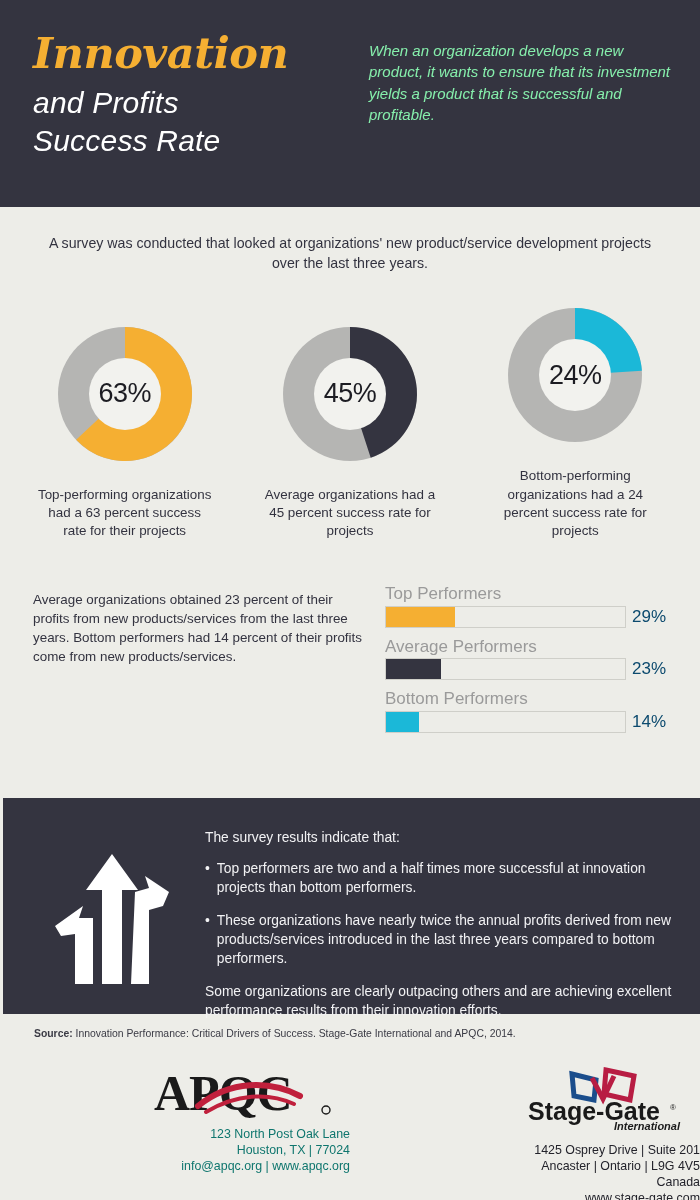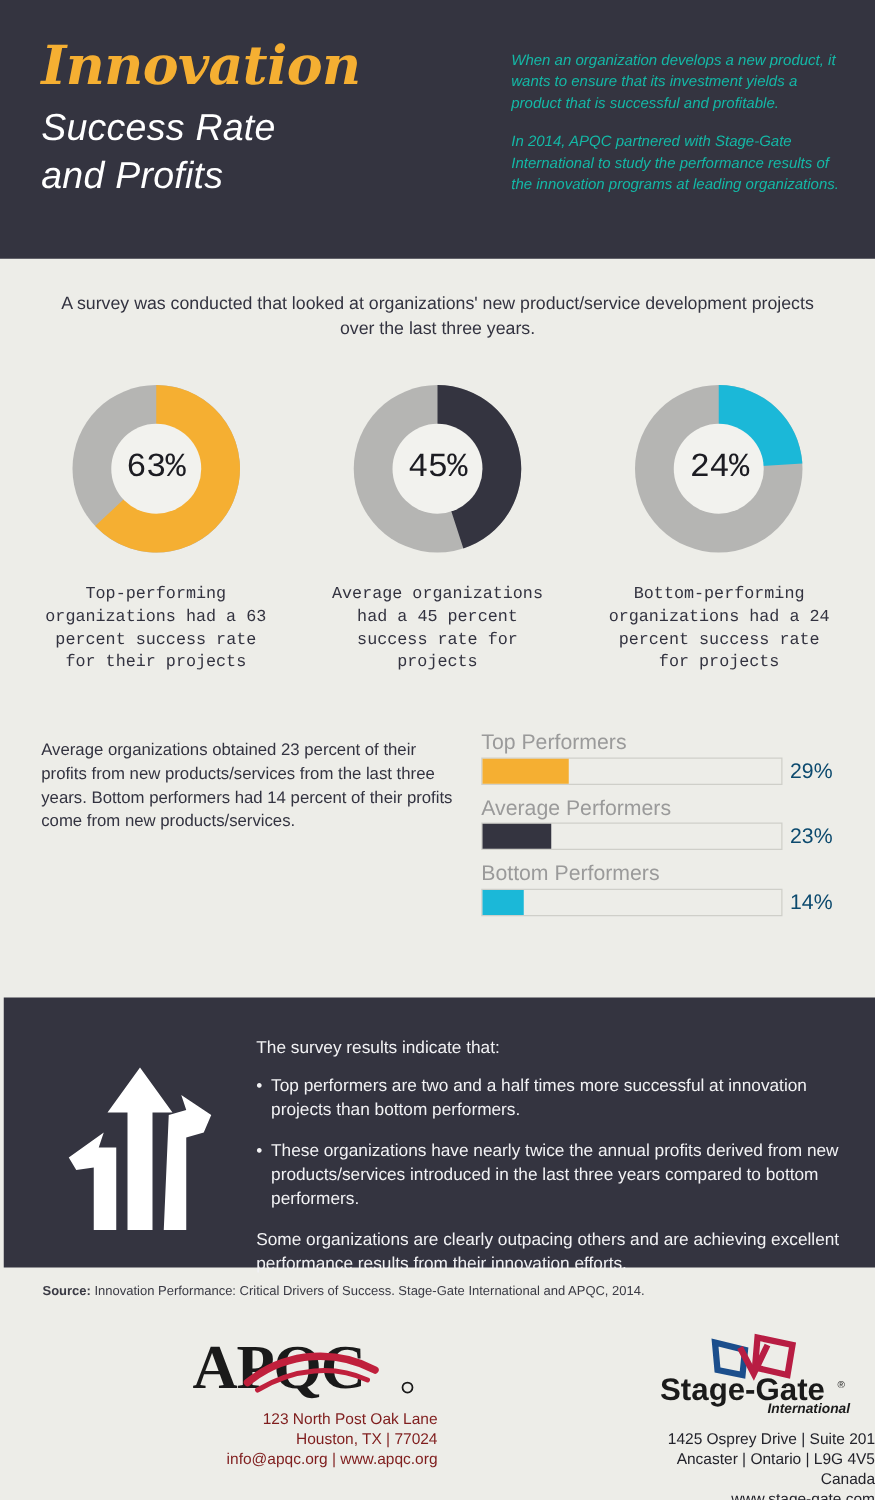--- a/index.html
+++ b/index.html
@@ -35,44 +35,42 @@
   .title-sub {
     font-size:30px;
     font-weight:400;
     color:#FFFFFF;
     line-height:1.28;
     margin-top:9px;
     letter-spacing:0.2px;
   }
   .header-right { flex:1; padding-top:12px; }
   .header-para {
-    color:#14b8a6;
-    font-size:12px;
+    color:#86efac;
+    font-size:15px;
     line-height:1.42;
     margin-bottom:14px;
-    margin-left:40px;
   }
   .header-para:last-child { margin-bottom:0; }
 
   
   .survey-intro {
     text-align:center;
     font-size:14.2px;
     line-height:1.42;
     color:#333340;
     padding:26px 44px 0 44px;
   }
 
   
   .donut-row {
     display:flex;
     justify-content:space-around;
     align-items:flex-end;
     padding:26px 12px 0 12px;
-    font-family:Liberation Mono, monospace;
   }
   .donut-cell { width:210px; text-align:center; }
   .donut-wrap { position:relative; width:152px; height:152px; margin:0 auto; }
   .donut-wrap svg { display:block; width:152px; height:152px; }
   .donut-label {
     position:absolute; inset:0;
     display:flex; align-items:center; justify-content:center;
     font-size:27px; color:#1c1c22; letter-spacing:-0.5px;
   }
   .donut-caption {
@@ -166,47 +164,46 @@
     width:700px; height:148px;
     display:flex;
   }
   .footer-col { flex:1; text-align:right; padding-top:14px; }
   .apqc-logo { position:relative; display:inline-block; height:52px; }
   .apqc-logo svg { display:block; }
   .apqc-addr {
     margin-top:4px;
     font-size:12.4px;
     line-height:1.3;
-    color:#7f1d1d;
+    color:#0f766e;
   }
   .sg-logo { display:inline-block; }
   .sg-logo svg { display:block; }
   .sg-addr {
     margin-top:6px;
     font-size:12.4px;
     line-height:1.3;
     color:#23232b;
   }
 </style>
 </head>
 <body>
 
 <div class="page">
 
   <div class="header">
     <div class="header-left">
       <div class="title-innovation">Innovation</div>
       <div class="title-sub">
+        <div>and Profits</div>
         <div>Success Rate</div>
-        <div>and Profits</div>
       </div>
     </div>
     <div class="header-right">
       <p class="header-para">When an organization develops a new product, it wants to ensure that its investment yields a product that is successful and profitable.</p>
-      <p class="header-para">In 2014, APQC partnered with Stage-Gate International to study the performance results of the innovation programs at leading organizations.</p>
     </div>
   </div>
 
   <div class="survey-intro">A survey was conducted that looked at organizations' new product/service development projects over the last three years.</div>
 
   <div class="donut-row">
 
     <div class="donut-cell">
       <div class="donut-wrap">
         <svg viewBox="0 0 152 152">

